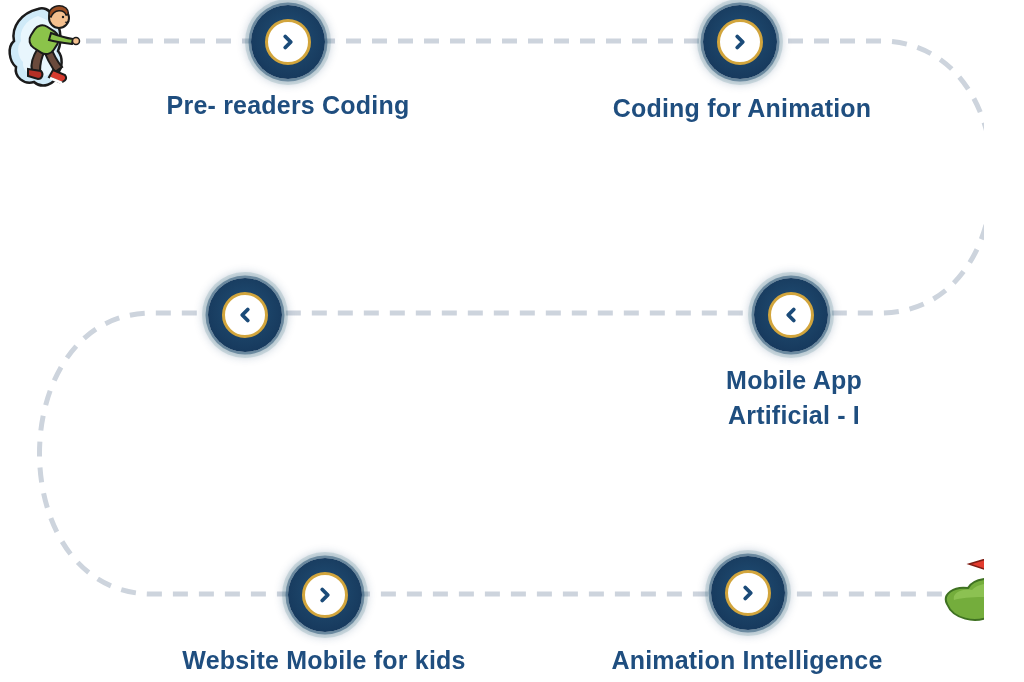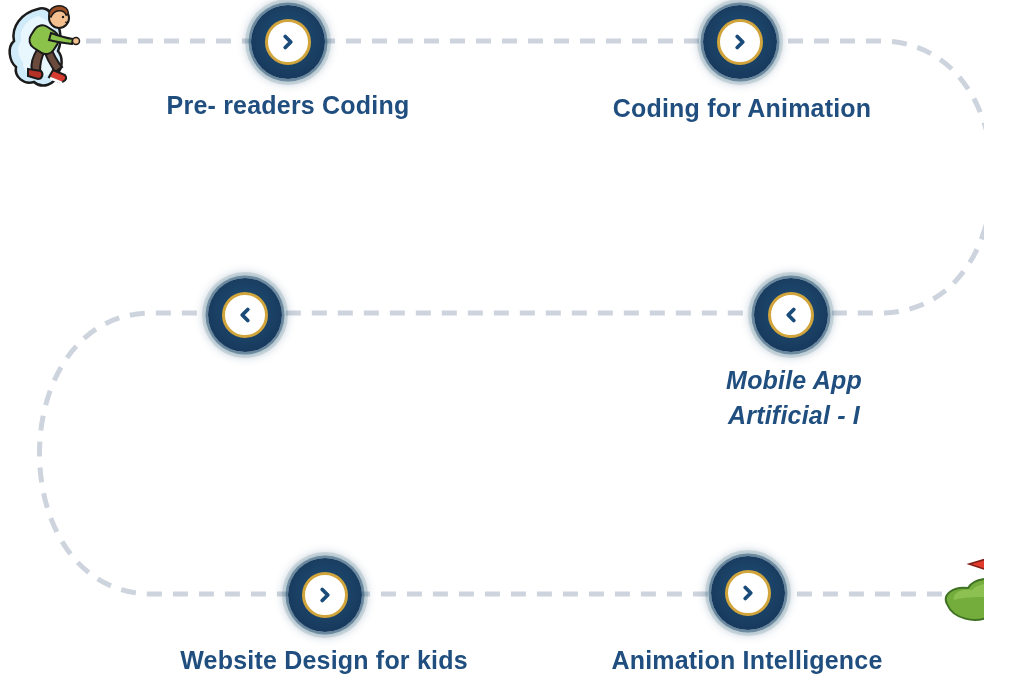--- a/index.html
+++ b/index.html
@@ -117,36 +117,36 @@
 
   <div class="node" style="left:791px; top:315px;">
     <div class="node-outer">
       <div class="node-inner">
         <svg class="chev left" viewBox="0 0 24 24">
           <polyline points="9,6 15,12 9,18" fill="none" stroke="#1b4b79" stroke-width="4.2" stroke-linecap="round" stroke-linejoin="round"></polyline>
         </svg>
       </div>
     </div>
   </div>
-  <div class="label" style="left:794px; top:363px;font-style:italic;">
+  <div class="label" style="left:794px; top:363px;">
     <span>Mobile App</span>
     <span>Artificial - I</span>
   </div>
 
   <div class="node" style="left:325px; top:595px;">
     <div class="node-outer">
       <div class="node-inner">
         <svg class="chev" viewBox="0 0 24 24">
           <polyline points="9,6 15,12 9,18" fill="none" stroke="#1b4b79" stroke-width="4.2" stroke-linecap="round" stroke-linejoin="round"></polyline>
         </svg>
       </div>
     </div>
   </div>
   <div class="label" style="left:324px; top:643px;">
-    <span>Website Design for kids</span>
+    <span>Website Mobile for kids</span>
   </div>
 
   <div class="node" style="left:748px; top:593px;">
     <div class="node-outer">
       <div class="node-inner">
         <svg class="chev" viewBox="0 0 24 24">
           <polyline points="9,6 15,12 9,18" fill="none" stroke="#1b4b79" stroke-width="4.2" stroke-linecap="round" stroke-linejoin="round"></polyline>
         </svg>
       </div>
     </div>

